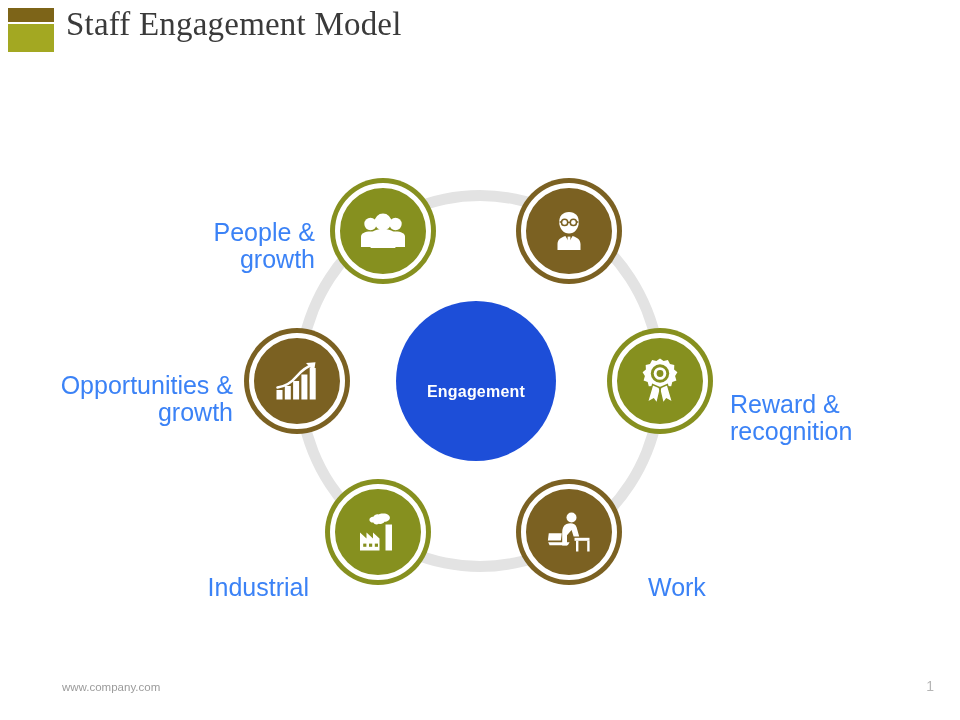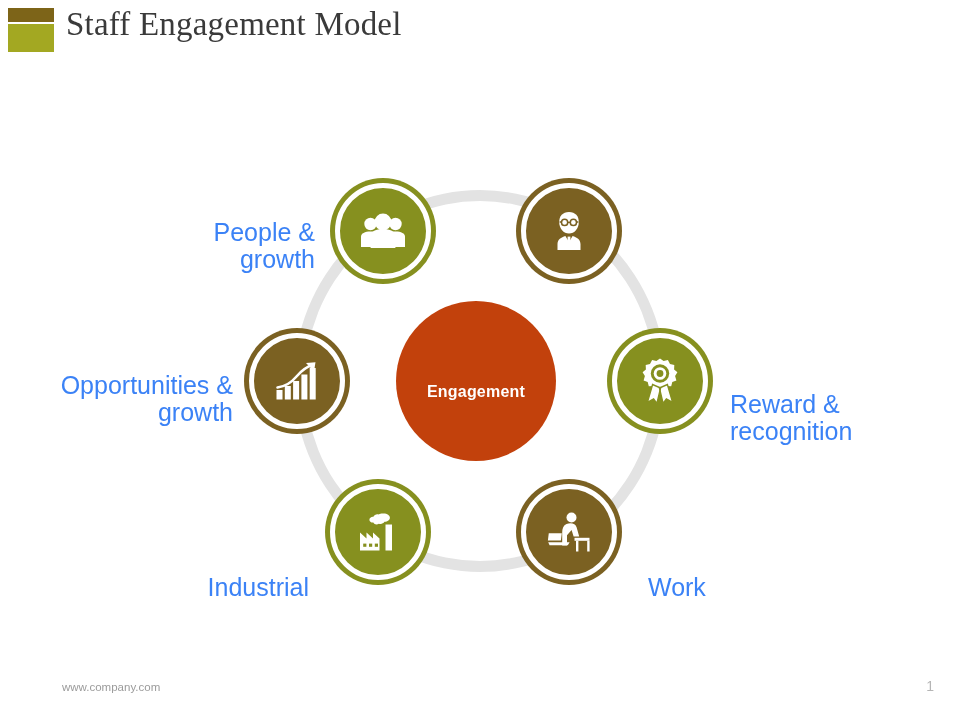--- a/index.html
+++ b/index.html
@@ -76,21 +76,21 @@
   }
 
   
   #center-hub {
     position: absolute;
     left: 396px;
     top: 301px;
     width: 160px;
     height: 160px;
     border-radius: 50%;
-    background: #c2410c;
+    background: #1d4ed8;
     display: flex;
     align-items: center;
     justify-content: center;
   }
   #center-hub-label {
     color: #ffffff;
     font-size: 16px;
     font-weight: bold;
     letter-spacing: 0.2px;
     margin-top: 22px;

